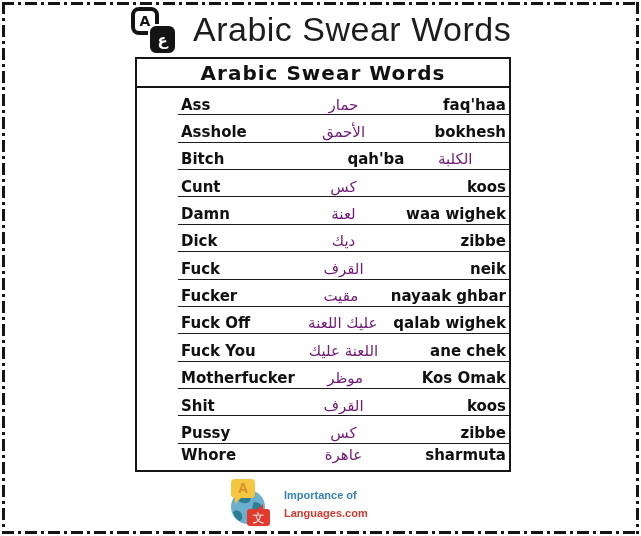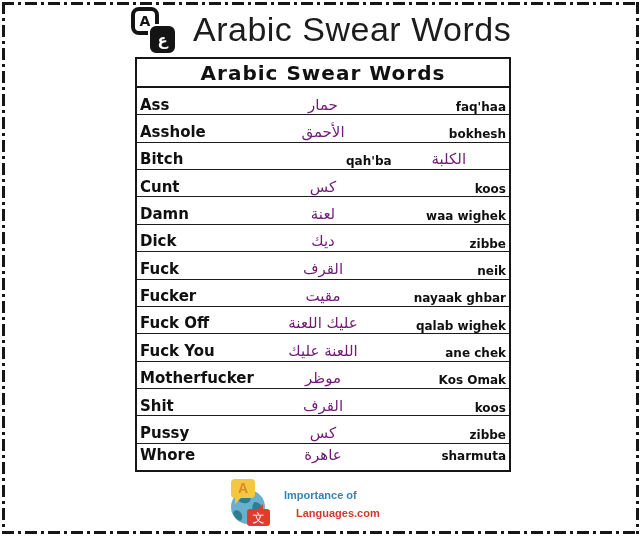--- a/index.html
+++ b/index.html
@@ -45,31 +45,31 @@
     position:absolute; left:135px; top:57px; width:376px; height:415px;
     border:2px solid #161616; box-sizing:border-box;
     display:flex; flex-direction:column; background:#fff;
   }
   .tbl-header {
     height:27px; flex:0 0 27px;
     border-bottom:2px solid #161616;
     display:flex; align-items:center; justify-content:center;
     font-size:20px; font-weight:bold; color:#111; letter-spacing:1px;
   }
-  .tbl-body { flex:1; display:flex; flex-direction:column; }
+  .tbl-body { flex:1; display:flex; flex-direction:column;margin-left:41px; }
   .row {
     flex:1; display:flex; align-items:flex-end;
     border-bottom:1px solid #1c1c1c;
     padding:0 3px 1px 3px; box-sizing:border-box;
   }
   .row:last-child { border-bottom:none;align-items:center; }
   .cell { line-height:1.05; white-space:nowrap; }
   .cell.eng { flex:1.1; text-align:left;  font-size:15px; font-weight:bold; color:#101010; }
   .cell.ar  { flex:1;   text-align:center; font-size:15px; color:#701a75; direction:rtl; }
-  .cell.tr  { flex:1.1; text-align:right; font-size:12px; font-weight:bold; color:#101010; }
+  .cell.tr  { flex:1.1; text-align:right; font-size:15px; font-weight:bold; color:#101010; }
 
   
   .footer { position:absolute; left:224px; top:478px; display:flex; align-items:center; gap:10px; }
   .brand-text { font-family:"Liberation Sans", sans-serif; font-weight:bold; font-size:11px; line-height:18px; }
 </style>
 </head>
 <body>
 
 <div class="frame h top"></div>
 <div class="frame h bottom"></div>
@@ -168,15 +168,15 @@
     <path d="M12 32 q5 1 6 5 q1 4 -2 6 q-5 -2 -7 -8 q1 -2 3 -3z" fill="#2d7e95"></path>
     <rect x="7" y="1" width="24" height="19" rx="4" fill="#f5c640"></rect>
     <path d="M11 19 l7 0 l-7 7 z" fill="#f5c640"></path>
     <text x="19" y="15" text-anchor="middle" font-size="14" font-weight="bold" fill="#d98c2b" font-family="Liberation Sans, sans-serif">A</text>
     <path d="M39 32 l-6 0 l6 -6 z" fill="#e23b2e"></path>
     <rect x="23" y="31" width="23" height="17" rx="3" fill="#e23b2e"></rect>
     <text x="34.5" y="44" text-anchor="middle" font-size="12" fill="#ffffff" font-family="DejaVu Sans, sans-serif">文</text>
   </svg>
   <div class="brand-text">
     <div style="color: rgb(53, 132, 181);">Importance of</div>
-    <div style="color: rgb(207, 58, 46); margin-left: 12px;">Languages.com</div>
+    <div style="color: rgb(207, 58, 46);">Languages.com</div>
   </div>
 </div>
 
 </body></html>

